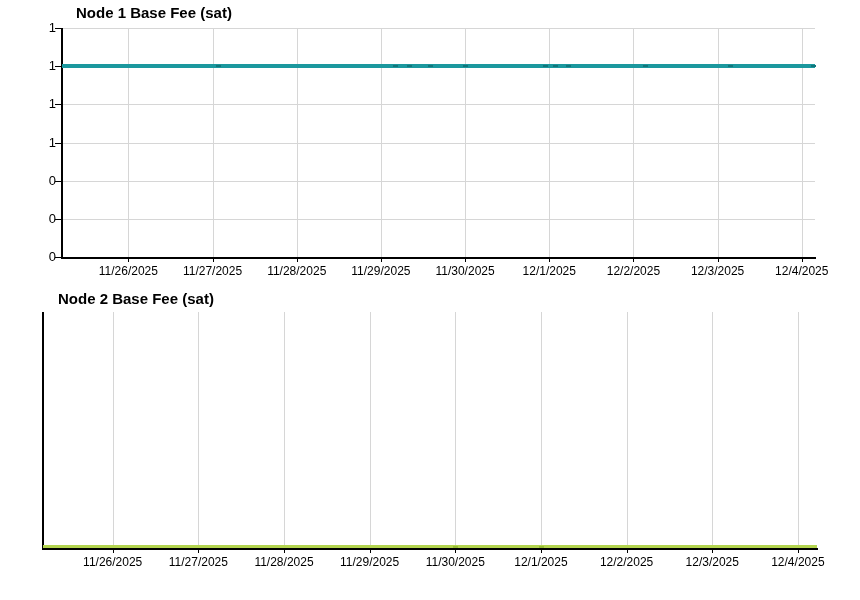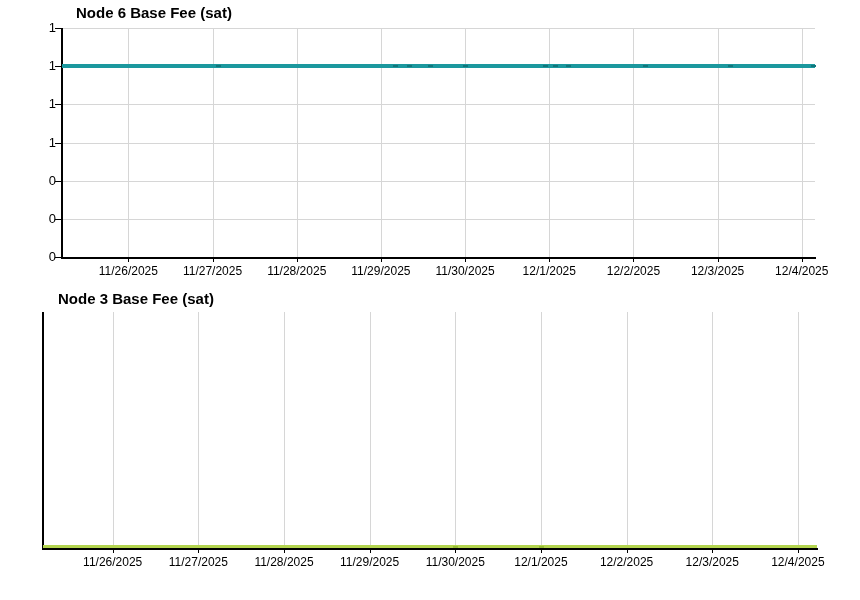--- a/index.html
+++ b/index.html
@@ -24,21 +24,21 @@
     position:absolute;width:86px;text-align:center;font-size:12px;color:#000;line-height:16px;white-space:nowrap;
   }
   .series-line{position:absolute;}
   .series-marker{position:absolute;}
 </style>
 </head>
 <body>
 
 <div id="root">
   <div class="chart-layer" id="chart-0">
-    <div class="chart-title" style="left:76px;top:4px;">Node 6 Base Fee (sat)</div>
+    <div class="chart-title" style="left:76px;top:4px;">Node 1 Base Fee (sat)</div>
     <div class="plot-area abs" id="plot-0"></div>
   <div class="gridline-v" style="left: 128.4px; top: 28px; height: 229px;"></div>
       <div class="gridline-v" style="left: 212.57px; top: 28px; height: 229px;"></div>
       <div class="gridline-v" style="left: 296.74px; top: 28px; height: 229px;"></div>
       <div class="gridline-v" style="left: 380.91px; top: 28px; height: 229px;"></div>
       <div class="gridline-v" style="left: 465.08px; top: 28px; height: 229px;"></div>
       <div class="gridline-v" style="left: 549.25px; top: 28px; height: 229px;"></div>
       <div class="gridline-v" style="left: 633.42px; top: 28px; height: 229px;"></div>
       <div class="gridline-v" style="left: 717.59px; top: 28px; height: 229px;"></div>
       <div class="gridline-v" style="left: 801.76px; top: 28px; height: 229px;"></div>
@@ -89,21 +89,21 @@
       <div class="series-marker" style="left: 428.217px; top: 65.1667px; width: 5px; height: 2px; background: rgb(17, 118, 123);"></div>
       <div class="series-marker" style="left: 462.855px; top: 65.1667px; width: 5px; height: 2px; background: rgb(17, 118, 123);"></div>
       <div class="series-marker" style="left: 542.673px; top: 65.1667px; width: 5px; height: 2px; background: rgb(17, 118, 123);"></div>
       <div class="series-marker" style="left: 553.215px; top: 65.1667px; width: 5px; height: 2px; background: rgb(17, 118, 123);"></div>
       <div class="series-marker" style="left: 566.016px; top: 65.1667px; width: 5px; height: 2px; background: rgb(17, 118, 123);"></div>
       <div class="series-marker" style="left: 642.822px; top: 65.1667px; width: 5px; height: 2px; background: rgb(17, 118, 123);"></div>
       <div class="series-marker" style="left: 727.911px; top: 65.1667px; width: 5px; height: 2px; background: rgb(17, 118, 123);"></div>
       <div class="series-marker" style="left: 811.494px; top: 65.1667px; width: 5px; height: 2px; background: rgb(17, 118, 123);"></div>
     </div>
   <div class="chart-layer" id="chart-1">
-    <div class="chart-title" style="left:58px;top:290px;">Node 3 Base Fee (sat)</div>
+    <div class="chart-title" style="left:58px;top:290px;">Node 2 Base Fee (sat)</div>
     <div class="plot-area abs" id="plot-1"></div>
   <div class="gridline-v" style="left: 112.7px; top: 312px; height: 236px;"></div>
       <div class="gridline-v" style="left: 198.35px; top: 312px; height: 236px;"></div>
       <div class="gridline-v" style="left: 284px; top: 312px; height: 236px;"></div>
       <div class="gridline-v" style="left: 369.65px; top: 312px; height: 236px;"></div>
       <div class="gridline-v" style="left: 455.3px; top: 312px; height: 236px;"></div>
       <div class="gridline-v" style="left: 540.95px; top: 312px; height: 236px;"></div>
       <div class="gridline-v" style="left: 626.6px; top: 312px; height: 236px;"></div>
       <div class="gridline-v" style="left: 712.25px; top: 312px; height: 236px;"></div>
       <div class="gridline-v" style="left: 797.9px; top: 312px; height: 236px;"></div>

